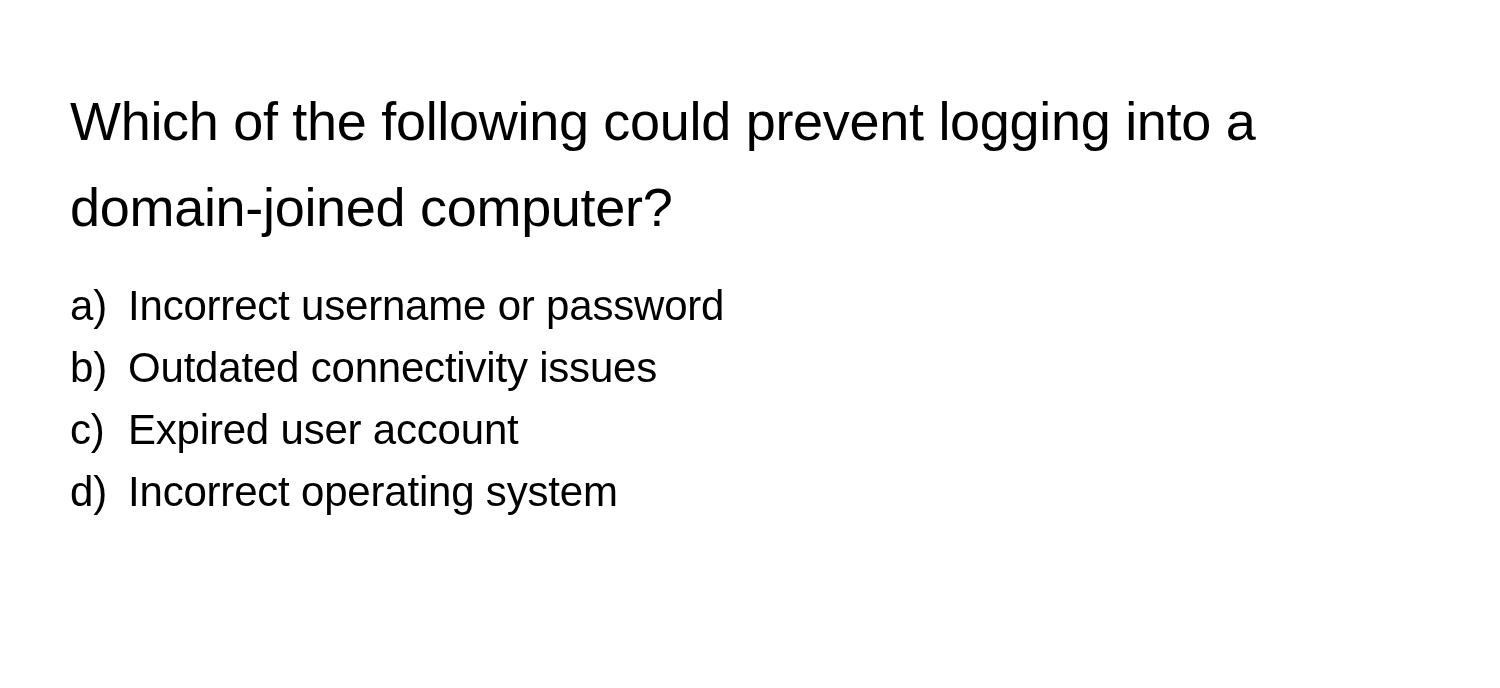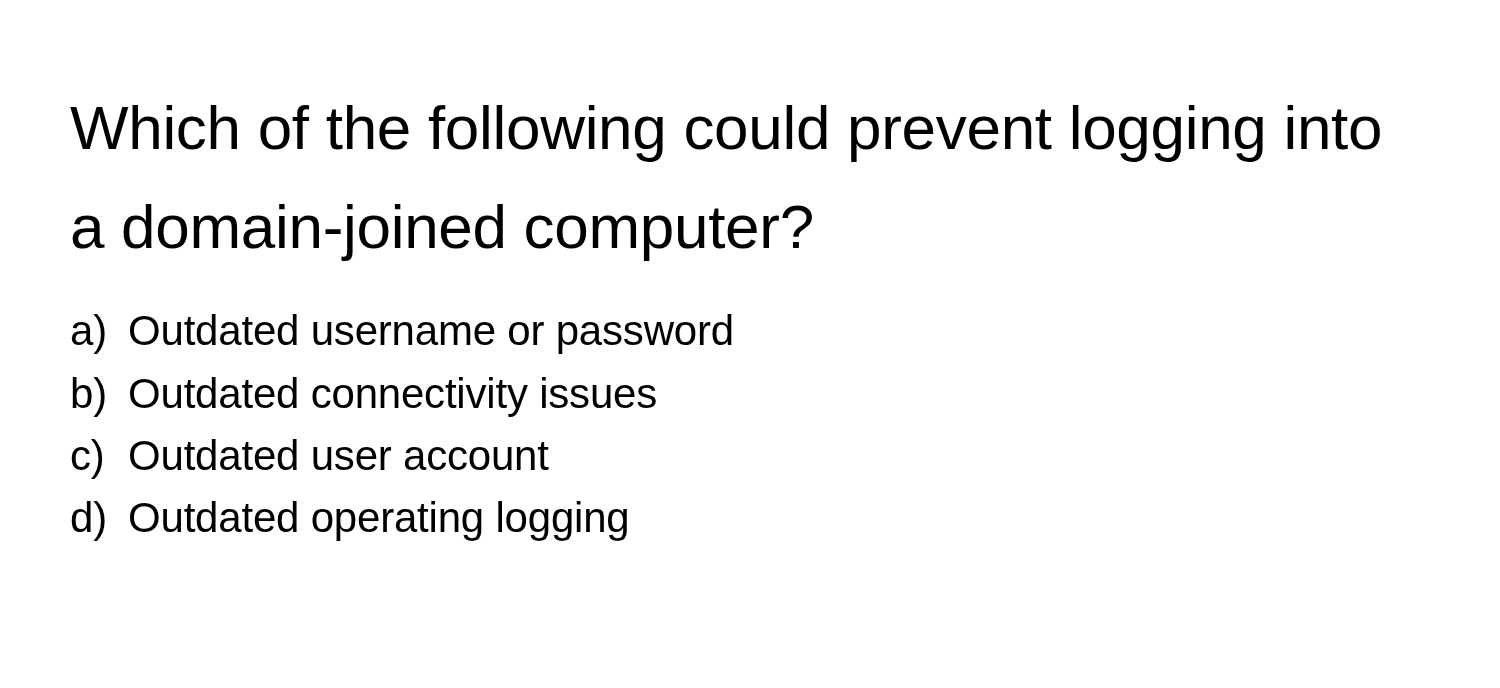--- a/index.html
+++ b/index.html
@@ -9,21 +9,21 @@
     }
     body {
       width: 1500px;
       height: 688px;
       background: #ffffff;
       font-family: -apple-system, BlinkMacSystemFont, "Segoe UI", Helvetica, Arial, sans-serif;
       padding: 78px 70px;
       color: #000000;
     }
     .question-text {
-      font-size: 62px;
+      font-size: 54px;
       line-height: 1.6;
       font-weight: 400;
       letter-spacing: -0.3px;
       margin-bottom: 24px;
     }
     .option-row {
       display: flex;
       font-size: 42px;
       line-height: 1.48;
       font-weight: 400;
@@ -37,26 +37,26 @@
       flex: 1;
     }
   </style>
 </head>
 <body>
 
 <div class="question-text">Which of the following could prevent logging into a domain-joined computer?</div>
 
 <div class="option-row">
   <span class="option-label">a)</span>
-  <span class="option-text">Outdated username or password</span>
+  <span class="option-text">Incorrect username or password</span>
 </div>
 <div class="option-row">
   <span class="option-label">b)</span>
   <span class="option-text">Outdated connectivity issues</span>
 </div>
 <div class="option-row">
   <span class="option-label">c)</span>
-  <span class="option-text">Outdated user account</span>
+  <span class="option-text">Expired user account</span>
 </div>
 <div class="option-row">
   <span class="option-label">d)</span>
-  <span class="option-text">Outdated operating logging</span>
+  <span class="option-text">Incorrect operating system</span>
 </div>
 
 </body></html>

